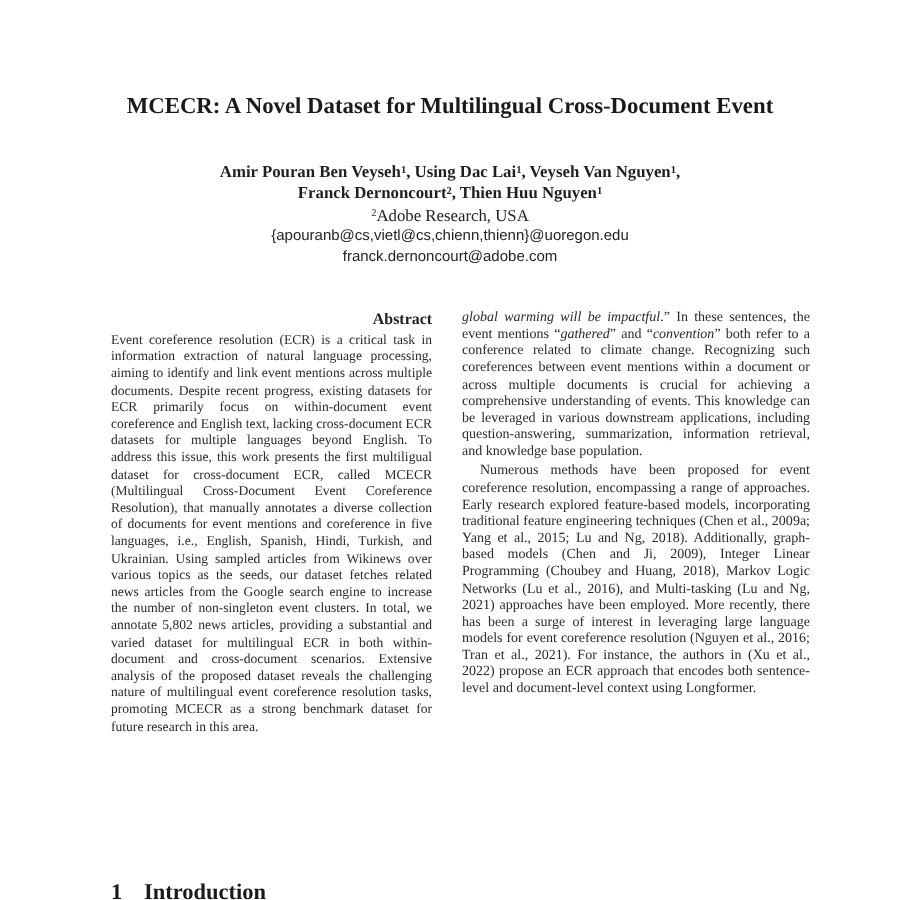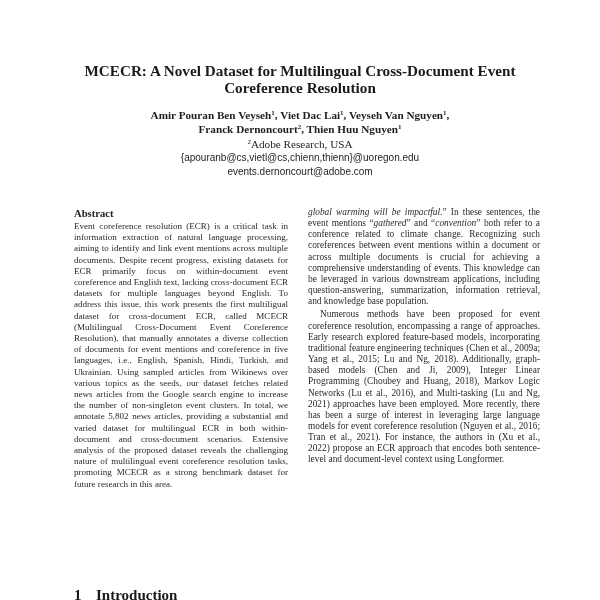--- a/index.html
+++ b/index.html
@@ -9,57 +9,56 @@
 
     .title { position: absolute; left: 40px; top: 62px; width: 520px; text-align: center;
              font-weight: bold; font-size: 15.2px; line-height: 17px; color: #1a1a1a; }
 
     .authors { position: absolute; left: 60px; top: 108px; width: 480px; text-align: center;
                font-size: 11.2px; line-height: 14.3px; color: #1f1f1f; }
     .authors .names { font-weight: bold; }
     .authors sup { font-size: 7px; vertical-align: top; position: relative; top: -2px; }
     .authors .mono { font-family: Liberation Sans, sans-serif; font-size: 10px; }
 
-    .abs-head { position: absolute; left: 74px; top: 208px; width: 214px; text-align: left;
+    .abs-head { position: absolute; left: 74px; top: 208px; width: 214px; text-align: right;
                 font-weight: bold; font-size: 10.6px; }
     .left-body { position: absolute; left: 74px; top: 221px; width: 214px;
                  font-size: 9.05px; line-height: 11.2px; text-align: justify; color: #2a2a2a; }
 
     .sec-head { position: absolute; left: 74px; top: 587px; font-weight: bold; font-size: 15px; color: #1a1a1a; }
     .sec-head .num { display: inline-block; width: 22px; }
 
     .right-body { position: absolute; left: 308px; top: 207px; width: 232px;
                   font-size: 9.35px; line-height: 11.15px; text-align: justify; color: #2a2a2a; }
     .right-body p { margin: 0; }
     .right-body p.indent { text-indent: 12px; margin-top: 2px; }
     .right-body i { }
   </style>
 </head>
 <body>
 
 <div class="page">
 
   <div class="title">
     <div>MCECR: A Novel Dataset for Multilingual Cross-Document Event</div>
-    <div>Coreference Resolution</div>
   </div>
 
   <div class="authors">
     <div class="names">
       <span>Amir Pouran Ben Veyseh</span><sup>1</sup>,
-      <span>Viet Dac Lai</span><sup>1</sup>,
+      <span>Using Dac Lai</span><sup>1</sup>,
       <span>Veyseh Van Nguyen</span><sup>1</sup>,
     </div>
     <div class="names">
       <span>Franck Dernoncourt</span><sup>2</sup>,
       <span>Thien Huu Nguyen</span><sup>1</sup>
     </div>
     <div><sup>2</sup><span>Adobe Research, USA</span></div>
     <div class="mono">{apouranb@cs,vietl@cs,chienn,thienn}@uoregon.edu</div>
-    <div class="mono">events.dernoncourt@adobe.com</div>
+    <div class="mono">franck.dernoncourt@adobe.com</div>
   </div>
 
   <div class="abs-head">Abstract</div>
   <div class="left-body">Event coreference resolution (ECR) is a critical task in information extraction of natural language processing, aiming to identify and link event mentions across multiple documents. Despite recent progress, existing datasets for ECR primarily focus on within-document event coreference and English text, lacking cross-document ECR datasets for multiple languages beyond English.  To address this issue, this work presents the first multiligual dataset for cross-document ECR, called MCECR (Multilingual Cross-Document Event Coreference Resolution), that manually annotates a diverse collection of documents for event mentions and coreference in five languages, i.e., English, Spanish, Hindi, Turkish, and Ukrainian. Using sampled articles from Wikinews over various topics as the seeds, our dataset fetches related news articles from the Google search engine to increase the number of non-singleton event clusters. In total, we annotate 5,802 news articles, providing a substantial and varied dataset for multilingual ECR in both within-document and cross-document scenarios. Extensive analysis of the proposed dataset reveals the challenging nature of multilingual event coreference resolution tasks, promoting MCECR as a strong benchmark dataset for future research in this area.</div>
 
   <div class="sec-head">
     <span class="num">1</span><span>Introduction</span>
   </div>
 
   <div class="right-body">

